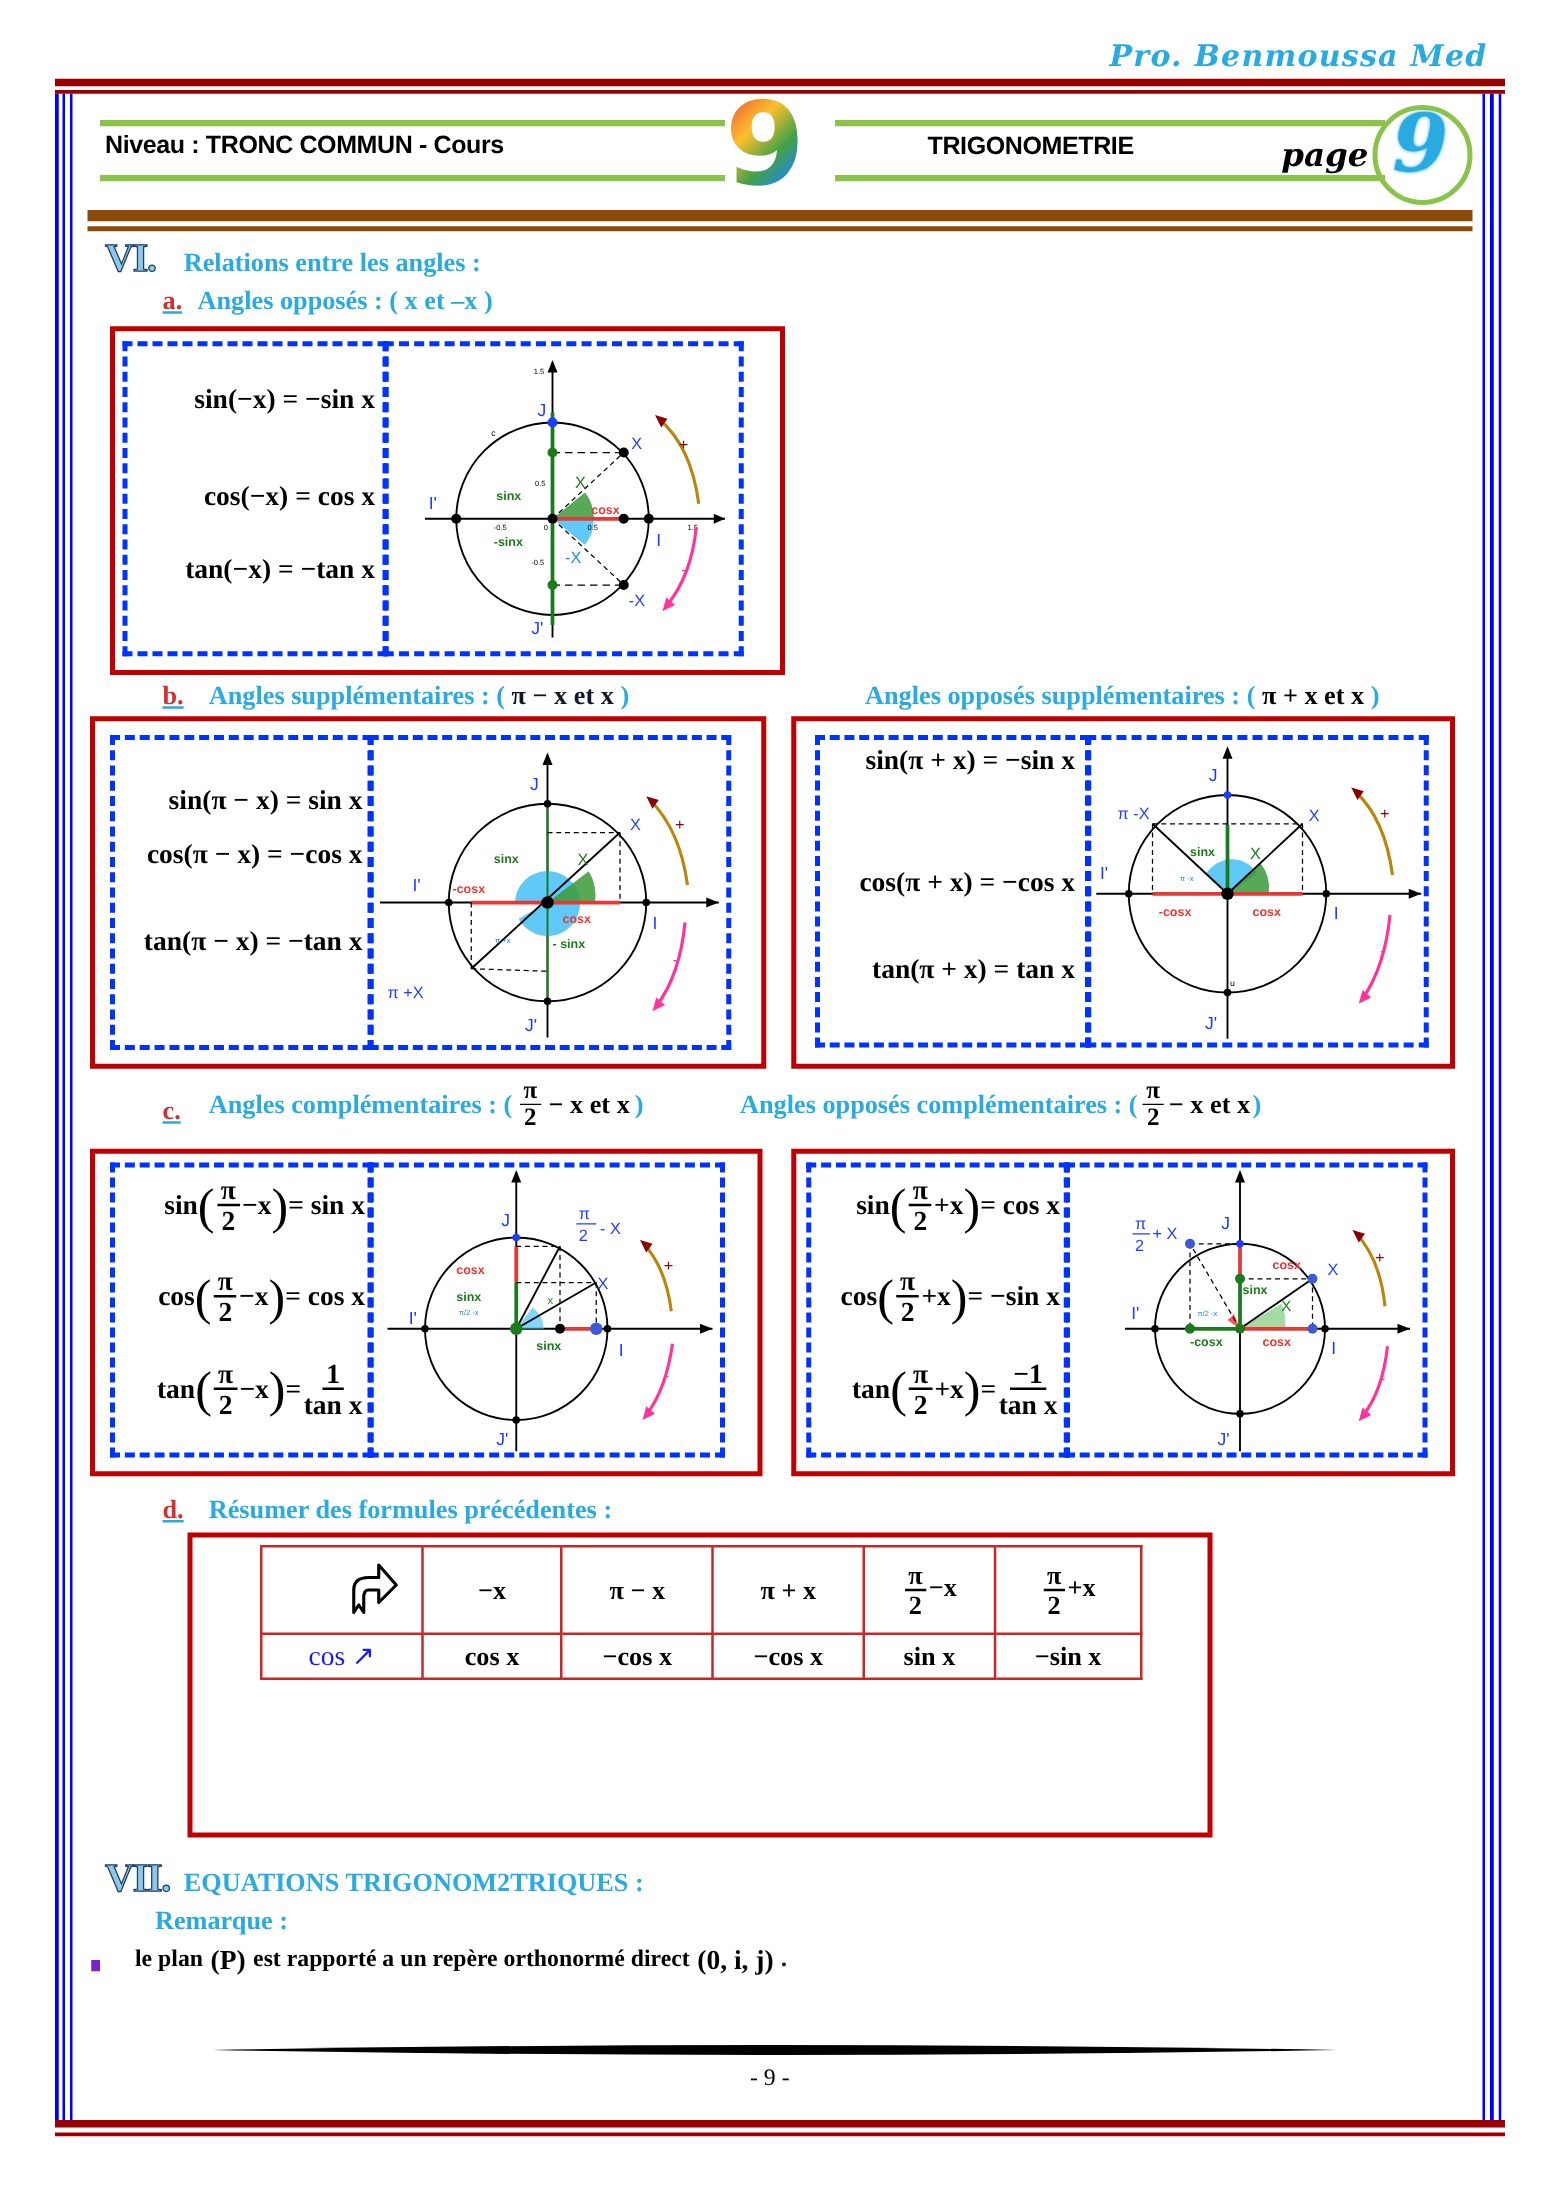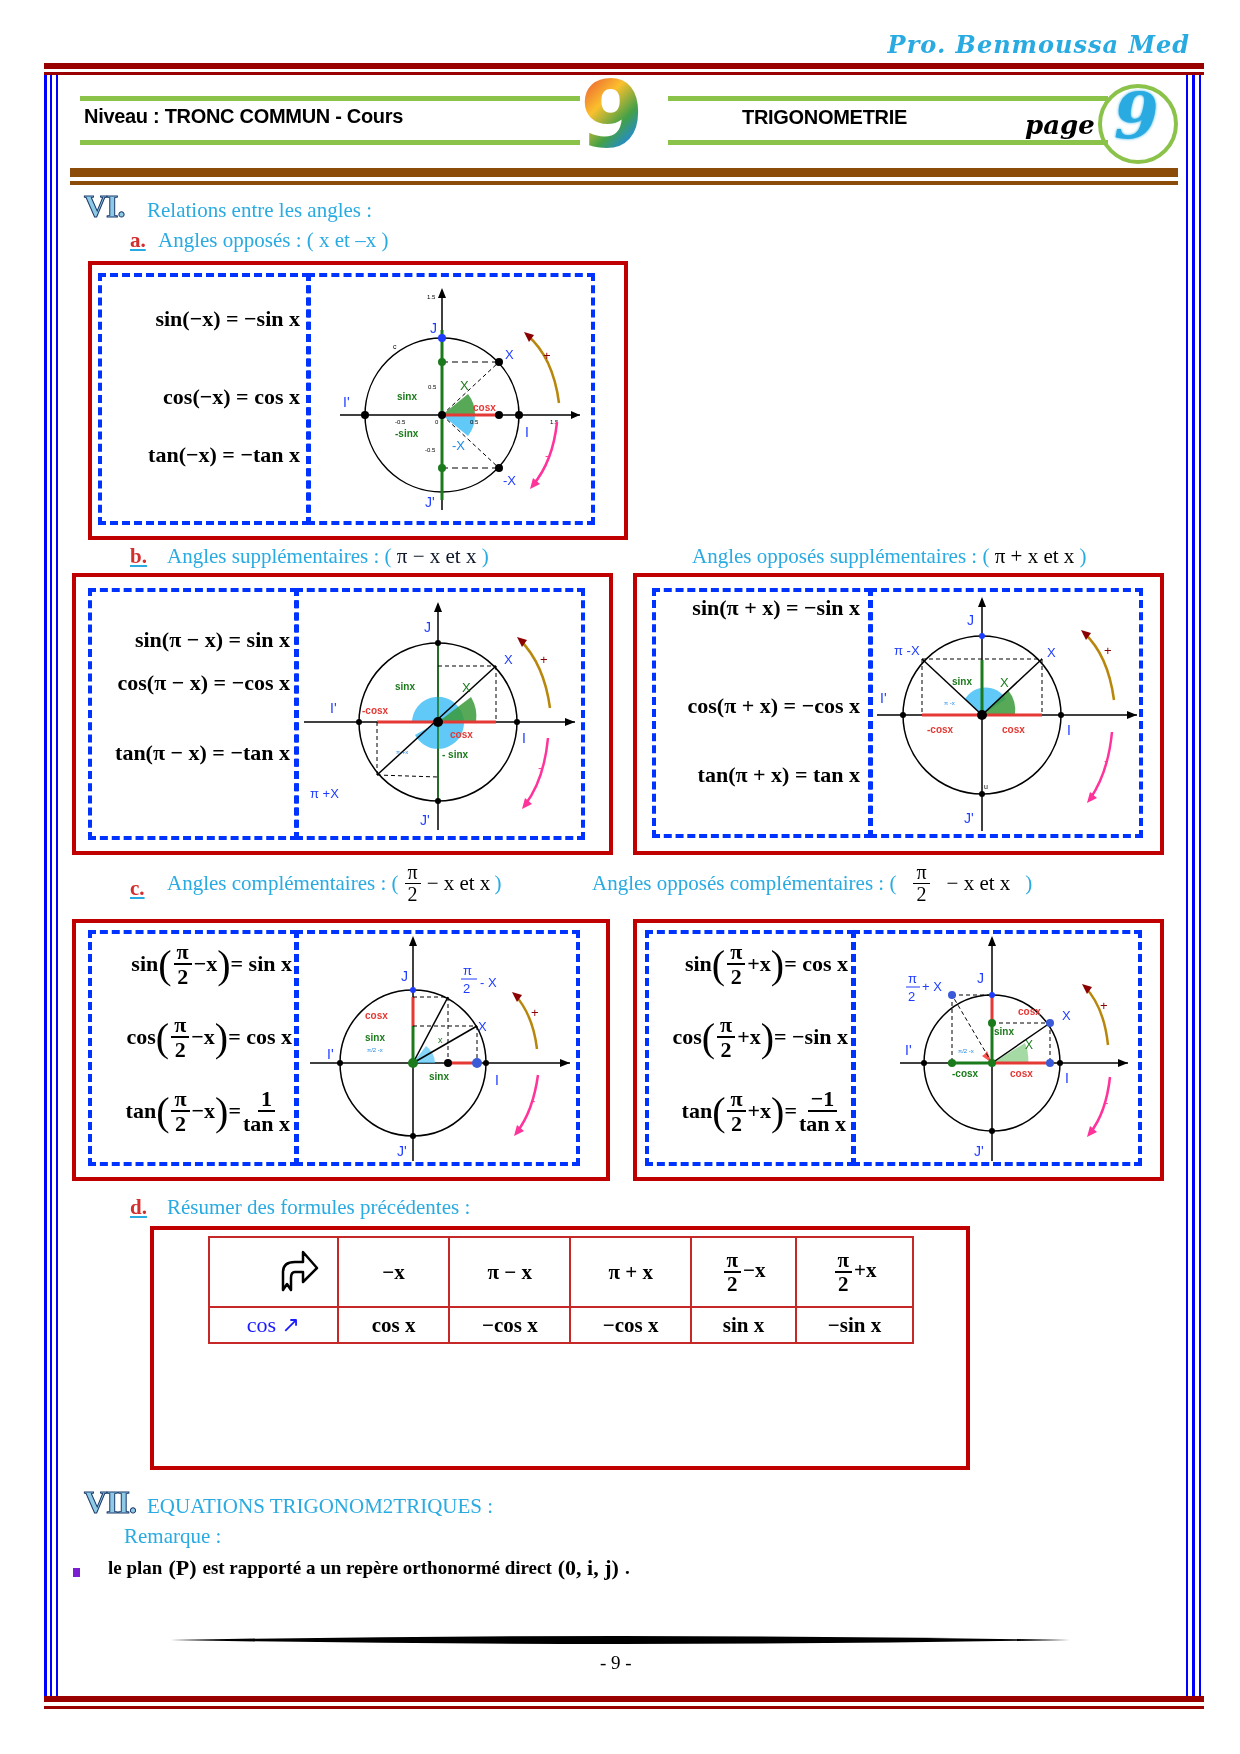--- a/index.html
+++ b/index.html
@@ -28,21 +28,21 @@
   .page-word { left:1025px; top:110px; font-family:"DejaVu Serif", serif; font-style:italic; font-weight:bold; font-size:26px; }
   .page-nine { left:1114px; top:78px; font-family:"DejaVu Serif",serif; font-style:italic; font-weight:bold; font-size:64px; color:#29abe2; text-shadow:0 0 3px #29abe2; }
 
   .logo-nine { left:580px; top:70px; font-family:"DejaVu Sans",sans-serif; font-weight:bold; font-size:92px; line-height:92px;
                background:linear-gradient(135deg,#e53935,#fbc02d 35%,#43a047 60%,#1e88e5 80%,#8e24aa);
                -webkit-background-clip:text; background-clip:text; color:transparent; }
 
   
   .roman { font-family:"Liberation Serif", serif; font-weight:bold; font-size:32px; color:#8ecae6;
            -webkit-text-stroke:1px #1a3a6a; letter-spacing:-1px; }
-  .sec-title { font-weight:normal; font-size:21px; color:#29abe2; }
+  .sec-title { font-weight:bold; font-size:21px; color:#29abe2; }
   .sub-letter { font-weight:bold; font-size:21px; color:#d32f2f; text-decoration:underline; text-decoration-color:#29abe2; }
 
   
   .redbox { border:4px solid #c00000; box-sizing:border-box; }
   .bluebox { border:4px dashed #0033ff; box-sizing:border-box; }
   .formula { font-family:Liberation Serif, serif; font-weight:bold; font-size:22px; white-space:nowrap; text-align:right; }
   .frac { display:inline-flex; flex-direction:column; align-items:center; vertical-align:middle; line-height:1.05; margin:0 2px; }
   .frac .num { border-bottom:2px solid #000; padding:0 3px; }
   .big-paren { font-size:40px; font-weight:normal; vertical-align:middle; }
 
@@ -257,21 +257,21 @@
 <div class="abs sec-title" style="left:167px;top:862px;display:flex;align-items:center;gap:4px">
   <span>Angles complémentaires : (</span>
   <span class="frac" style="color:#000;font-size:20px">
     <span class="num" style="border-bottom-width:1px">π</span>
     <span>2</span>
   </span>
   <span style="color:#000">− x  et  x</span>
   <span>)</span>
 </div>
 
-<div class="abs sec-title" style="left:592px;top:862px;display:flex;align-items:center;gap:15px">
+<div class="abs sec-title" style="left:592px;top:862px;display:flex;align-items:center;gap:2px">
   <span>Angles opposés complémentaires : (</span>
   <span class="frac" style="color:#000;font-size:20px">
     <span class="num" style="border-bottom-width:1px">π</span>
     <span>2</span>
   </span>
   <span style="color:#000">− x  et  x</span>
   <span>)</span>
 </div>
 
 <div class="abs redbox" style="left:72px;top:919px;width:538px;height:262px"></div>

